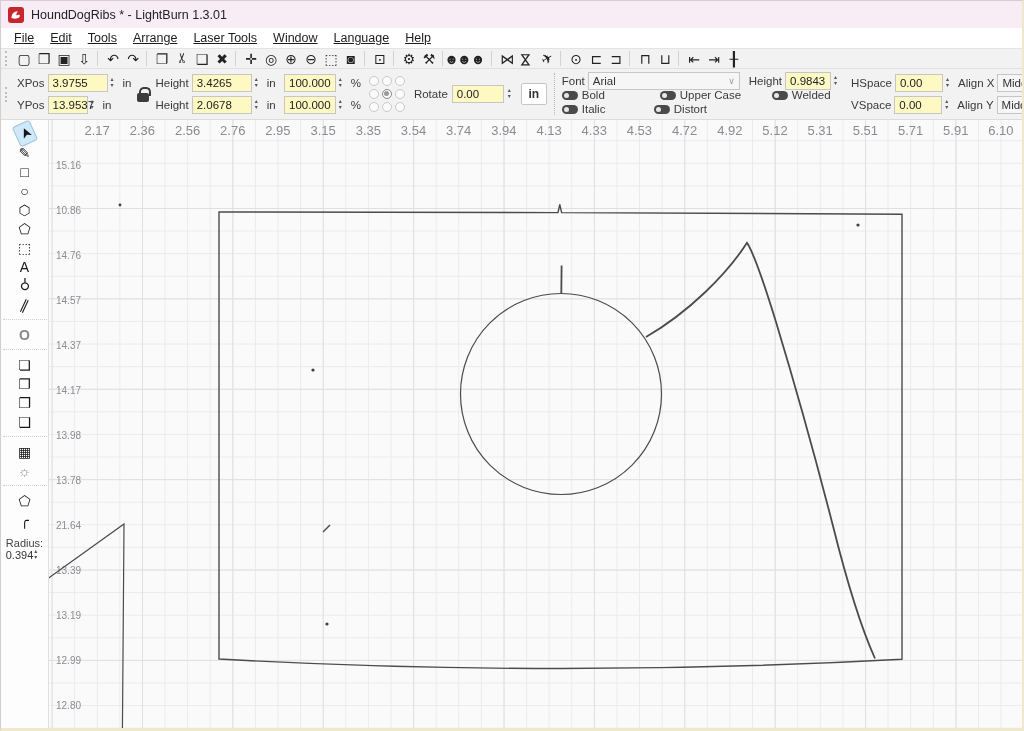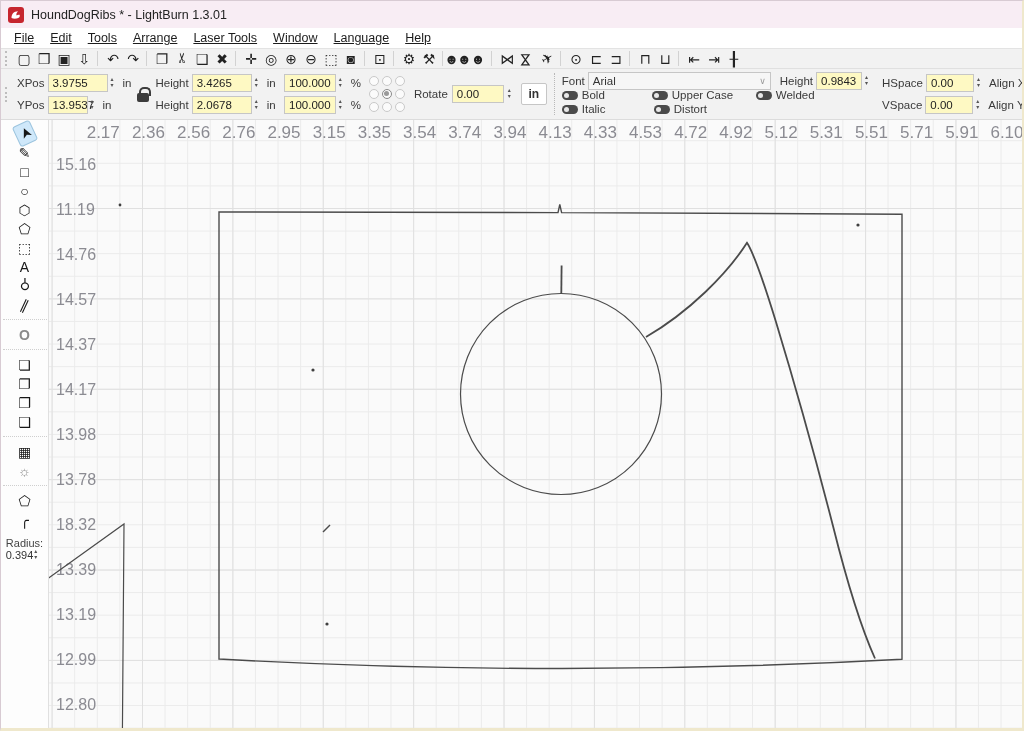--- a/index.html
+++ b/index.html
@@ -75,23 +75,23 @@
   .canvas{flex:1 1 auto;position:relative;background:var(--canvas-bg);overflow:hidden;}
   .grid{position:absolute;inset:0;
     background-image:
       linear-gradient(to right,var(--grid-major) 1px,transparent 1px),
       linear-gradient(to bottom,var(--grid-major) 1px,transparent 1px),
       linear-gradient(to right,var(--grid-minor) 1px,transparent 1px),
       linear-gradient(to bottom,var(--grid-minor) 1px,transparent 1px);
     background-size:90.4px 90.4px,90.4px 90.4px,22.6px 22.6px,22.6px 22.6px;
     background-position:2.6px 0,0 -2.4px,2.6px 0,0 -2.4px;}
   .hruler{position:absolute;left:0;top:3px;display:flex;padding-left:25.6px;pointer-events:none;}
-  .hruler span{width:45.2px;text-align:right;font-size:17px;color:var(--ruler-text);}
+  .hruler span{width:45.2px;text-align:center;font-size:13px;color:var(--ruler-text);}
   .vruler{position:absolute;left:7px;top:0;display:flex;flex-direction:column;padding-top:22.5px;pointer-events:none;}
-  .vruler span{height:45px;display:flex;align-items:center;font-size:16px;color:var(--ruler-text);}
+  .vruler span{height:45px;display:flex;align-items:center;font-size:10px;color:var(--ruler-text);}
   svg.draw{position:absolute;inset:0;}
 </style>
 </head>
 <body>
 
 <div class="window">
 
   <div class="titlebar">
     <span class="logo">
       <svg viewBox="0 0 12 12">
@@ -250,32 +250,32 @@
           <i>▾</i>
         </span>
       <span class="unit-btn">in</span>
     </div>
 
     <span class="vsep-dot"></span>
 
     <div class="t2group font-group">
       <div class="t2row small">
         <span class="lbl">Font</span>
-        <span class="ddown" style="width:183px">
+        <span class="ddown" style="width:152px">
           <span>Arial</span>
           <span class="chev">∨</span>
         </span>
         <span class="lbl" style="margin-left:6px">Height</span>
         <span class="ibox" style="width:46px">0.9843</span>
         <span class="spin">
             <i>▴</i>
             <i>▾</i>
           </span>
       </div>
-      <div class="t2row small" style="gap:4px">
+      <div class="t2row small" style="gap:12px">
         <span style="display:inline-flex;align-items:center;gap:4px;width:86px">
           <span class="toggle"></span>
           <span class="lbl">Bold</span>
         </span>
         <span style="display:inline-flex;align-items:center;gap:4px;width:100px">
           <span class="toggle"></span>
           <span class="lbl">Upper Case</span>
         </span>
         <span style="display:inline-flex;align-items:center;gap:4px">
           <span class="toggle"></span>
@@ -389,28 +389,28 @@
           <span>5.12</span>
           <span>5.31</span>
           <span>5.51</span>
           <span>5.71</span>
           <span>5.91</span>
           <span>6.10</span>
         </div>
       <div class="vruler">
 
       <span>15.16</span>
-          <span>11.19</span>
+          <span>10.86</span>
           <span>14.76</span>
           <span>14.57</span>
           <span>14.37</span>
           <span>14.17</span>
           <span>13.98</span>
           <span>13.78</span>
-          <span>18.32</span>
+          <span>21.64</span>
           <span>13.39</span>
           <span>13.19</span>
           <span>12.99</span>
           <span>12.80</span>
         </div>
 
       <svg class="draw" viewBox="0 0 975 612" width="975" height="612">
         <g fill="none" stroke="#4b4b4b">
 
           <path stroke-width="1.4" d="M170,92 L509,92.6 L510.8,84.5 L512.6,92.6 L853,94.2 L853,539.2 Q511,558 170,539 Z"></path>

